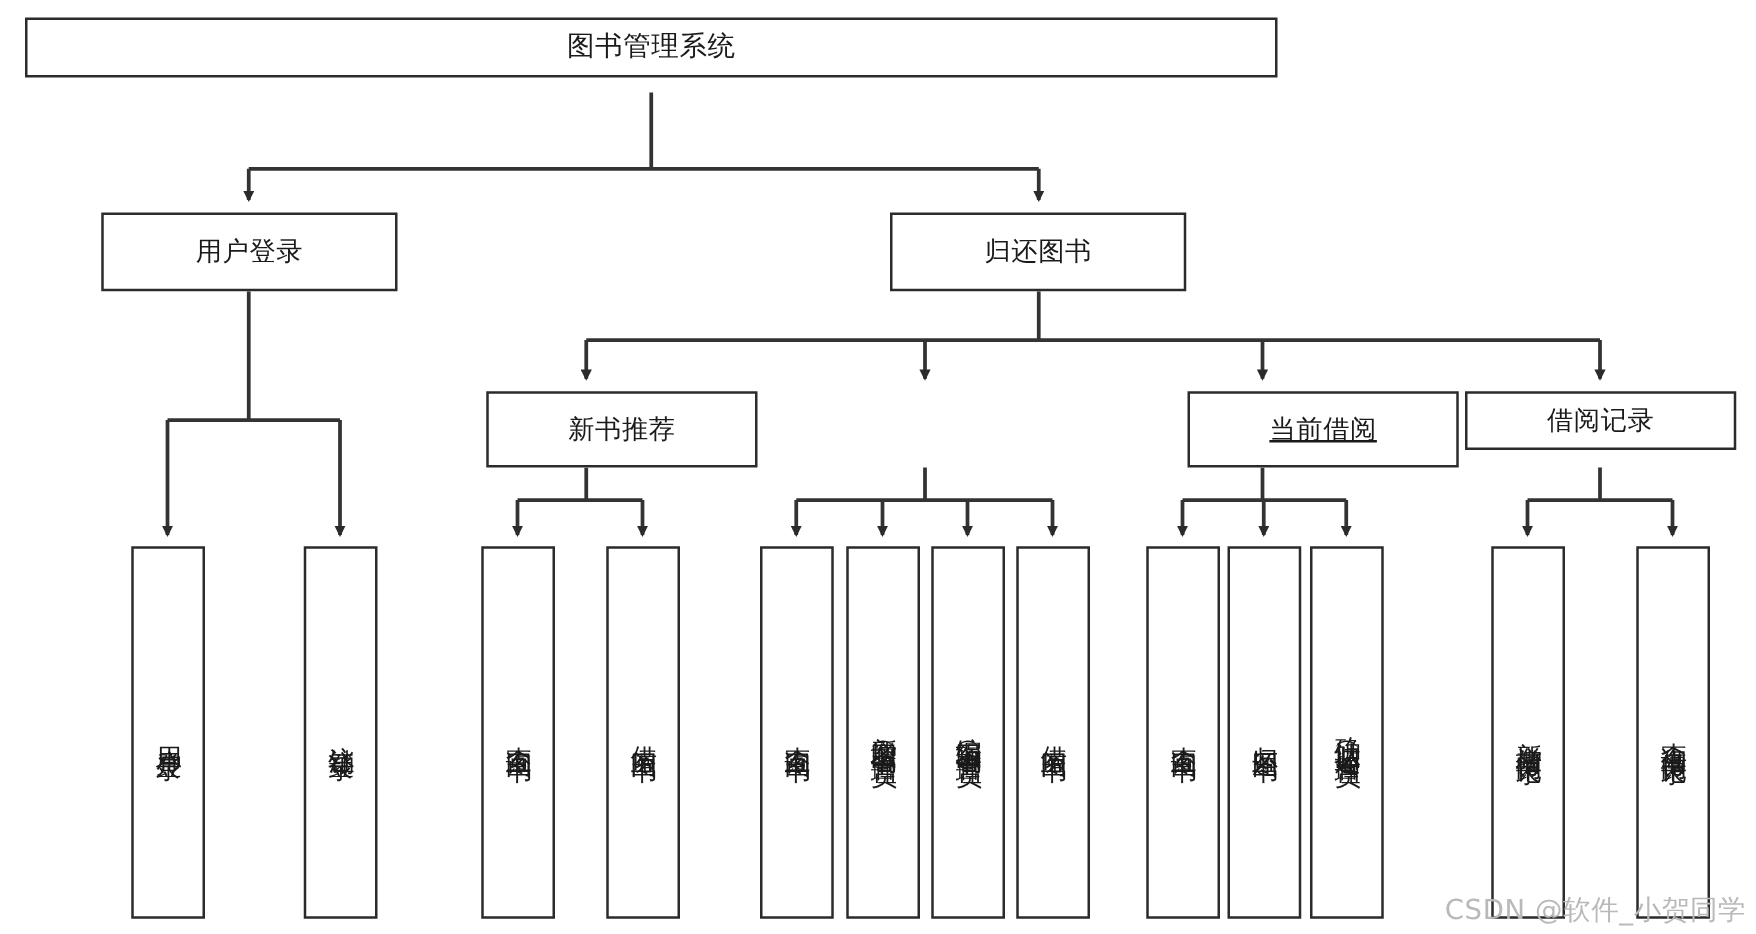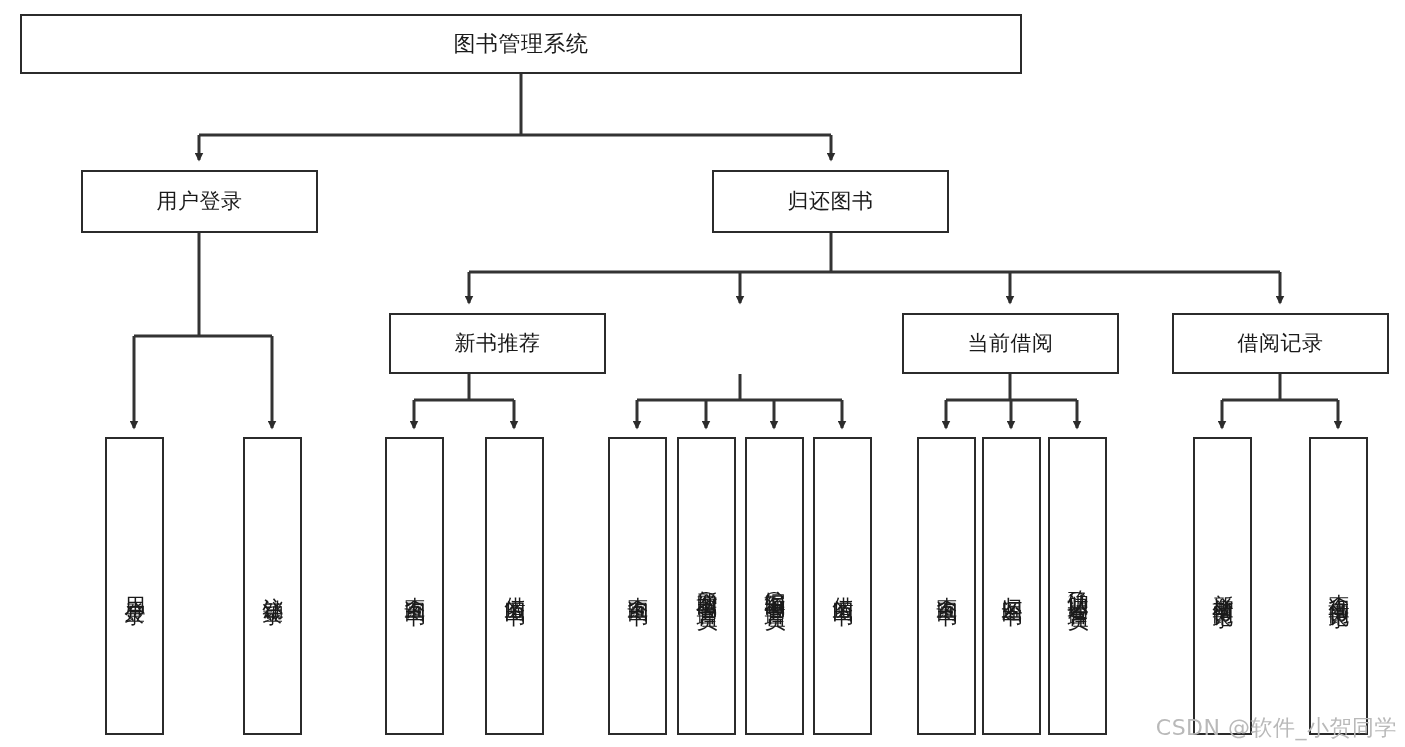--- a/index.html
+++ b/index.html
@@ -122,38 +122,38 @@
       <path d="M 1011,400 L 1011,428" marker-end="url(#arrowhead)"></path>
       <path d="M 1077,400 L 1077,428" marker-end="url(#arrowhead)"></path>
 
       <path d="M 1280,374 L 1280,400"></path>
       <path d="M 1222,400 L 1338,400"></path>
       <path d="M 1222,400 L 1222,428" marker-end="url(#arrowhead)"></path>
       <path d="M 1338,400 L 1338,428" marker-end="url(#arrowhead)"></path>
     </g>
   </svg>
 
-  <div class="node horiz root" style="left:20px; top:14px; width:1002px; height:60px;">
+  <div class="node horiz root" style="left:20px; top:14px; width:1002px; height:48px;">
     <span class="node-label">图书管理系统</span>
   </div>
 
   <div class="node horiz" style="left:81px; top:170px; width:237px; height:63px;">
     <span class="node-label">用户登录</span>
   </div>
   <div class="node horiz" style="left:712px; top:170px; width:237px; height:63px;">
     <span class="node-label">归还图书</span>
   </div>
 
   <div class="node horiz" style="left:361px; top:313px; width:217px; height:61px;margin-left:28px;">
     <span class="node-label">新书推荐</span>
   </div>
-  <div class="node horiz" style="left:902px; top:313px; width:217px; height:61px;">
+  <div class="node horiz" style="left:950px; top:313px; width:217px; height:61px;text-decoration:underline;">
     <span class="node-label">当前借阅</span>
   </div>
-  <div class="node horiz" style="left:1172px; top:313px; width:217px; height:61px;">
+  <div class="node horiz" style="left:1172px; top:313px; width:217px; height:47px;">
     <span class="node-label">借阅记录</span>
   </div>
 
   <div class="node vert" style="left:105px; top:437px; width:59px; height:298px;">
     <span class="node-label">用户登录</span>
   </div>
   <div class="node vert" style="left:243px; top:437px; width:59px; height:298px;">
     <span class="node-label">注销登录</span>
   </div>
 

